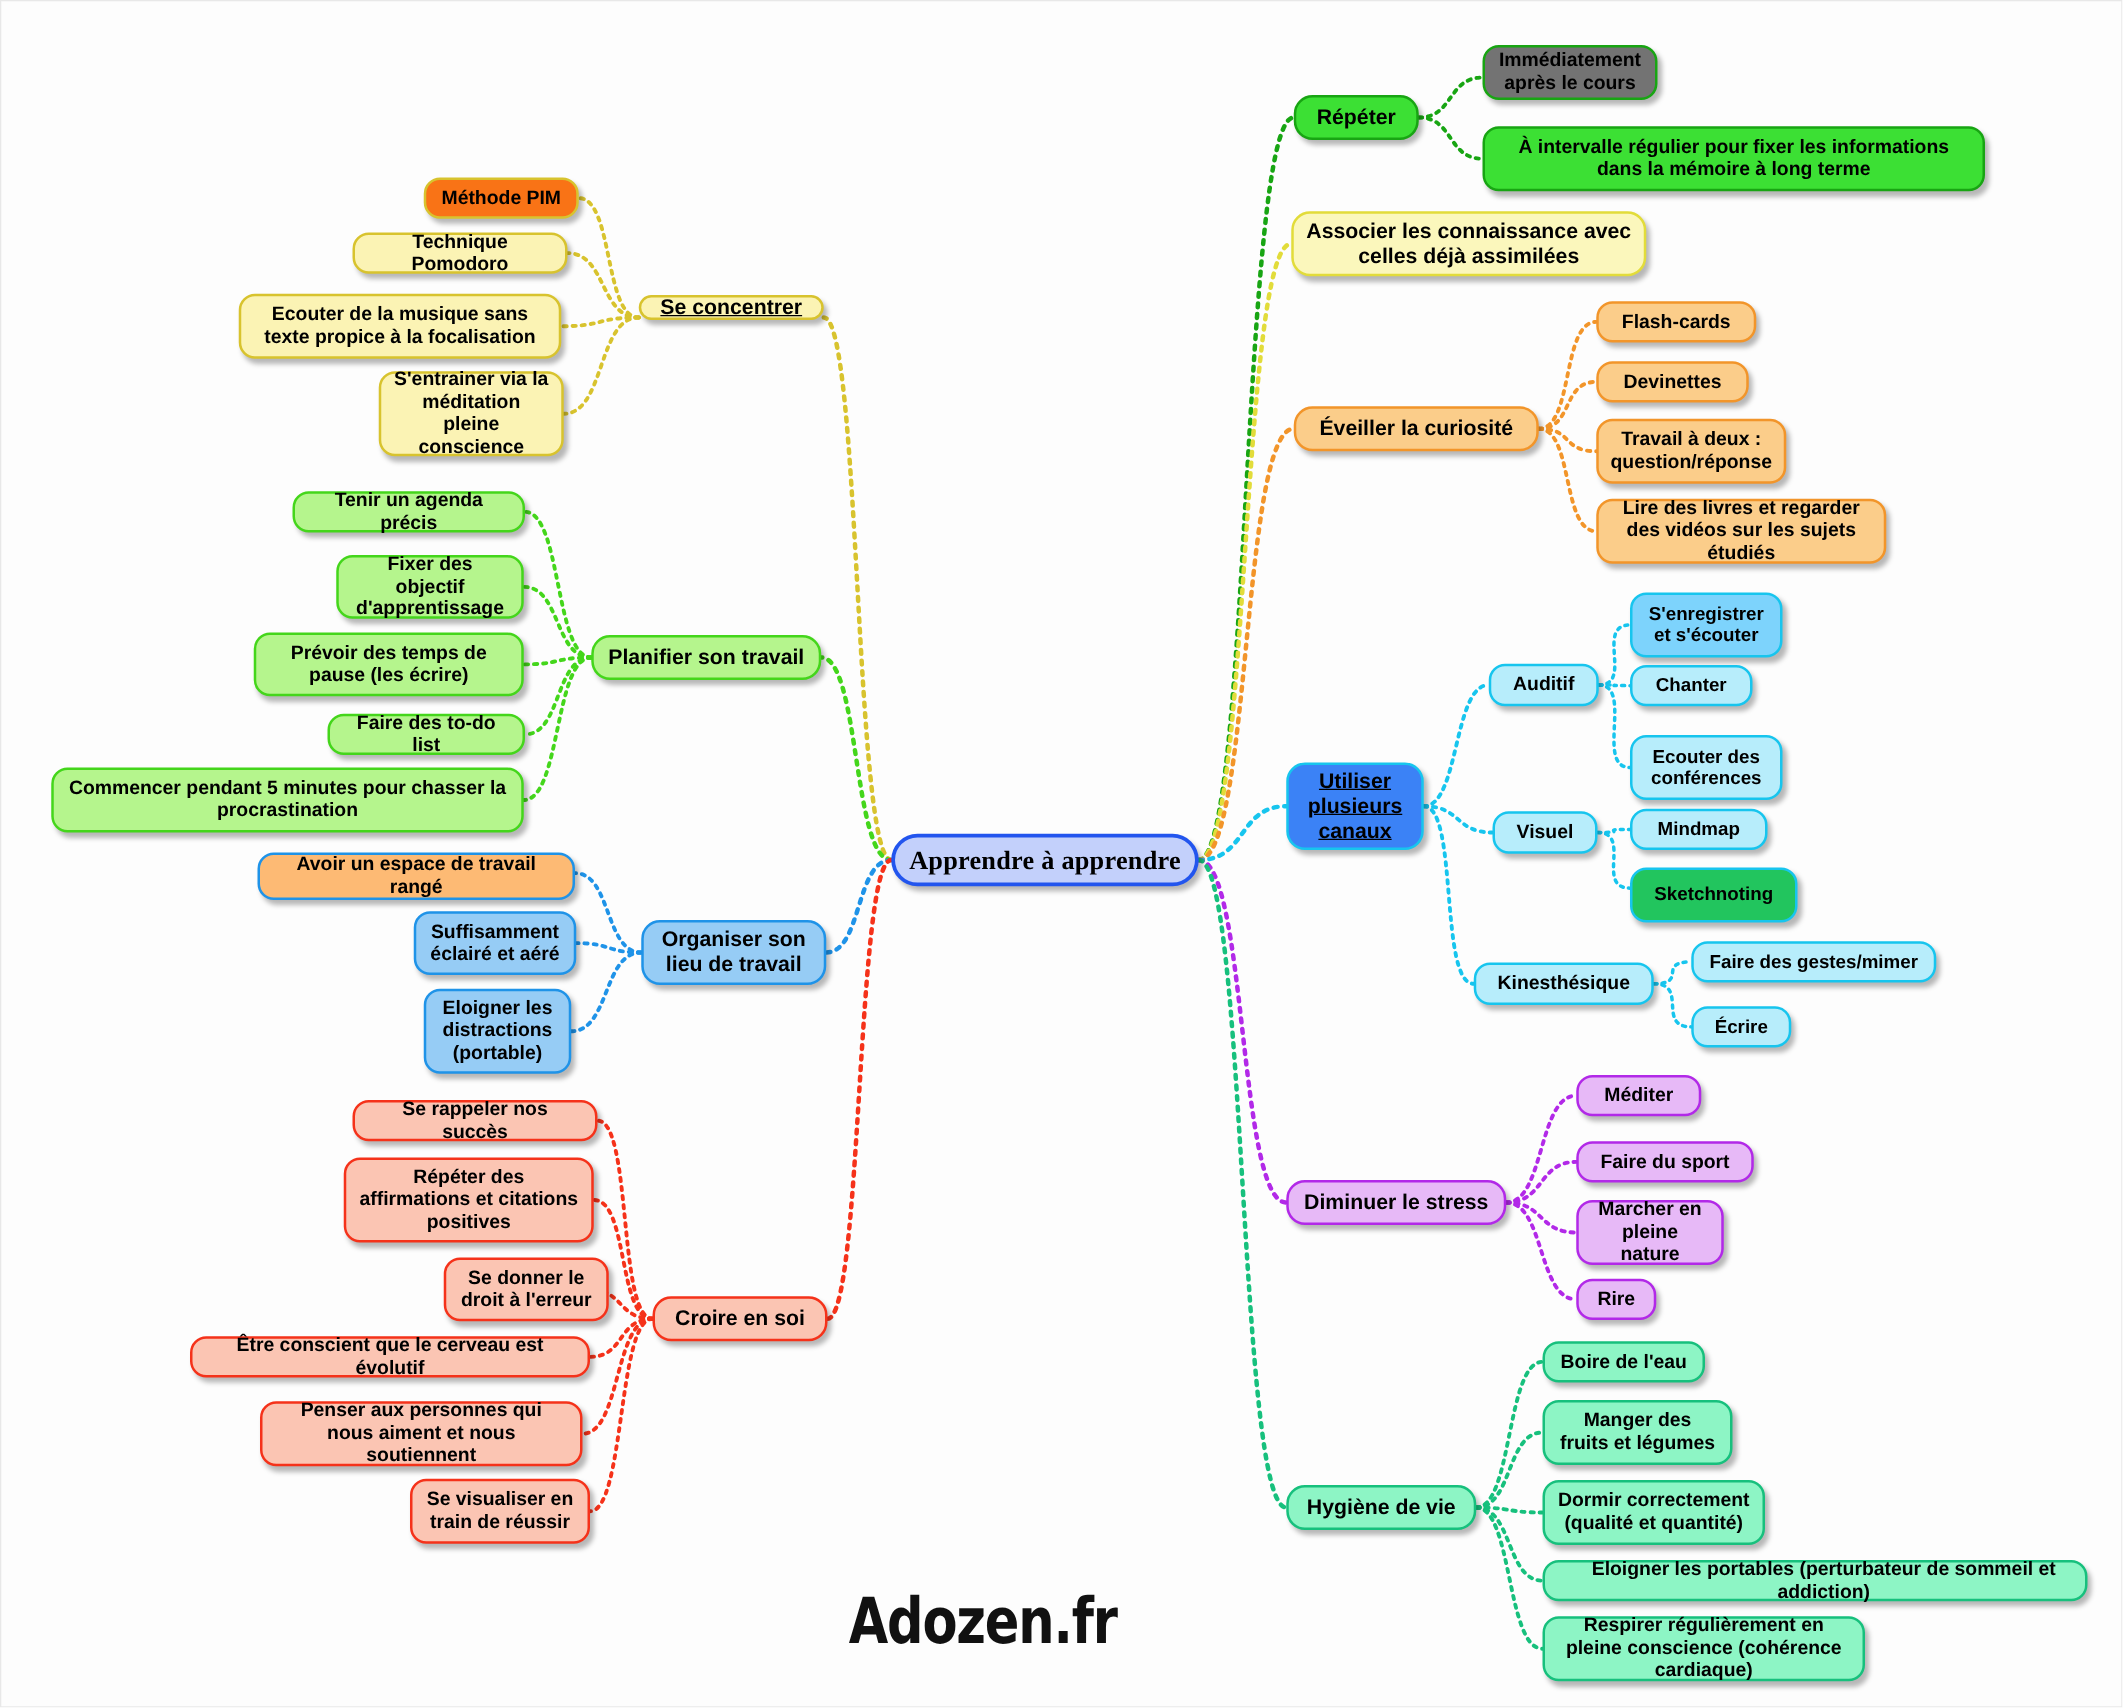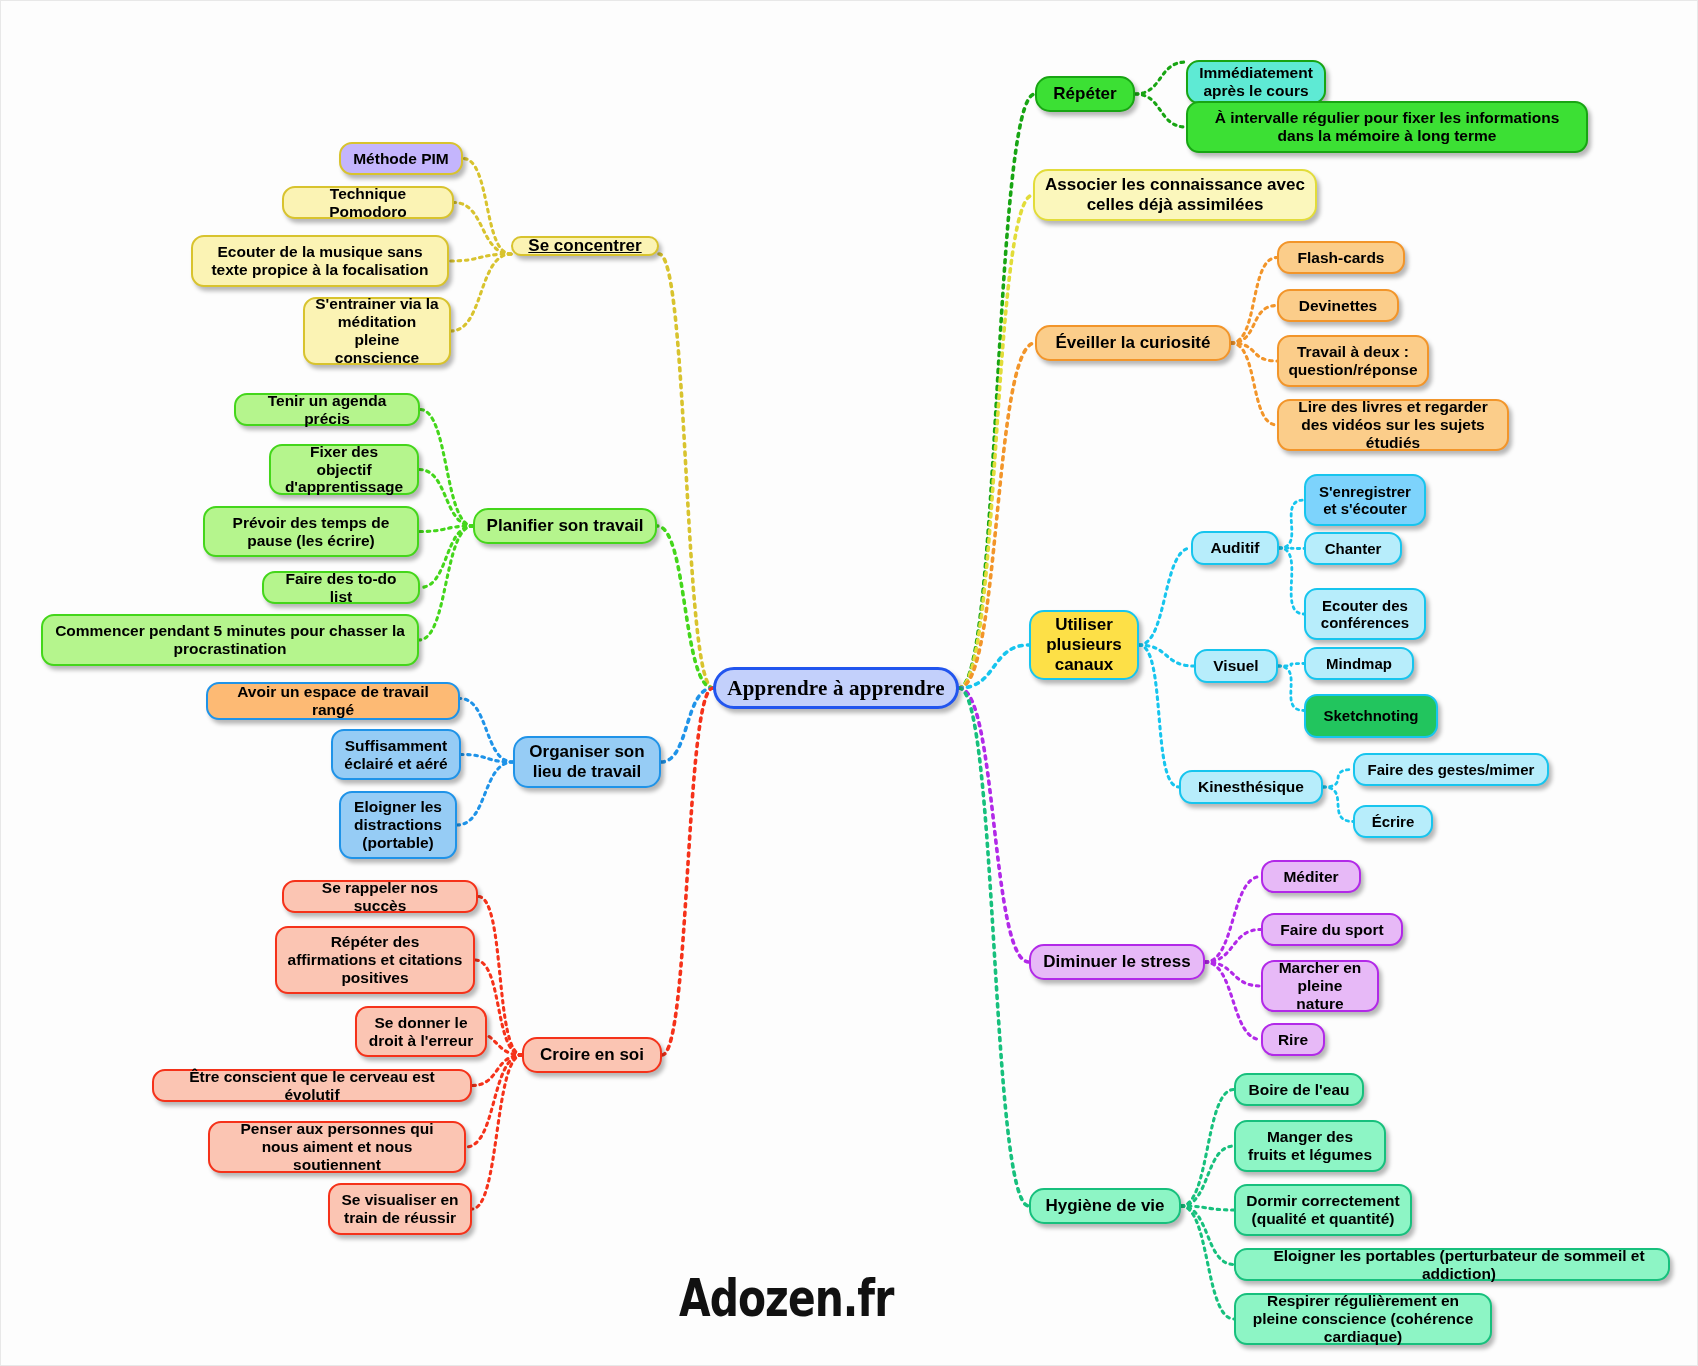--- a/index.html
+++ b/index.html
@@ -138,21 +138,21 @@
       <path d="M 1180 1205 C 1209.15 1205, 1203.85 1318, 1233 1318" fill="none" stroke="#17c07d" stroke-width="3.1" stroke-linecap="round" stroke-dasharray="2.635 4.65"></path>
     </svg>
 
   <div class="node n-root" style="left: 712px; top: 666px; width: 246px; height: 42px; background: rgb(195, 208, 251); border-color: rgb(34, 85, 238); font-family: Liberation Serif, serif;">
     <span>Apprendre à apprendre</span>
   </div>
 
   <div class="node n-l1" style="left: 510px; top: 235px; width: 148px; height: 20px; background: rgb(251, 243, 180); border-color: rgb(216, 195, 46); text-decoration: underline;">
     <span>Se concentrer</span>
   </div>
-  <div class="node n-l2" style="left: 338px; top: 141px; width: 124px; height: 33px; background: #c4b5fd; border-color: rgb(216, 195, 46);">
+  <div class="node n-l2" style="left: 338px; top: 141px; width: 124px; height: 33px; background: #f97316; border-color: rgb(216, 195, 46);">
     <span>Méthode PIM</span>
   </div>
   <div class="node n-l2" style="left: 281px; top: 185px; width: 172px; height: 33px; background: rgb(251, 243, 180); border-color: rgb(216, 195, 46);">
     <span>Technique Pomodoro</span>
   </div>
   <div class="node n-l2" style="left: 190px; top: 234px; width: 258px; height: 52px; background: rgb(251, 243, 180); border-color: rgb(216, 195, 46);">
     <span>Ecouter de la musique sans texte propice à la focalisation</span>
   </div>
   <div class="node n-l2" style="left: 302px; top: 296px; width: 148px; height: 68px; background: rgb(251, 243, 180); border-color: rgb(216, 195, 46);">
     <span>S'entrainer via la méditation pleine conscience</span>
@@ -208,21 +208,21 @@
   <div class="node n-l2" style="left: 207px; top: 1120px; width: 258px; height: 52px; background: rgb(251, 197, 179); border-color: rgb(245, 50, 26);">
     <span>Penser aux personnes qui nous aiment et nous soutiennent</span>
   </div>
   <div class="node n-l2" style="left: 327px; top: 1182px; width: 144px; height: 52px; background: rgb(251, 197, 179); border-color: rgb(245, 50, 26);">
     <span>Se visualiser en train de réussir</span>
   </div>
 
   <div class="node n-l1" style="left: 1034px; top: 75px; width: 100px; height: 36px; background: rgb(60, 224, 52); border-color: rgb(24, 165, 19);">
     <span>Répéter</span>
   </div>
-  <div class="node n-l2" style="left: 1185px; top: 35px; width: 140px; height: 44px; background: #5eead4; border-color: rgb(24, 165, 19); margin-top: 24px;">
+  <div class="node n-l2" style="left: 1185px; top: 35px; width: 140px; height: 44px; background: #737373; border-color: rgb(24, 165, 19);">
     <span>Immédiatement après le cours</span>
   </div>
   <div class="node n-l2" style="left: 1185px; top: 100px; width: 402px; height: 52px; background: rgb(60, 224, 52); border-color: rgb(24, 165, 19);">
     <span>À intervalle régulier pour fixer les informations dans la mémoire à long terme</span>
   </div>
 
   <div class="node n-l1" style="left: 1032px; top: 168px; width: 284px; height: 52px; background: rgb(251, 247, 188); border-color: rgb(226, 220, 58);">
     <span>Associer les connaissance avec celles déjà assimilées</span>
   </div>
 
@@ -235,21 +235,21 @@
   <div class="node n-l2" style="left: 1276px; top: 288px; width: 122px; height: 33px; background: rgb(251, 205, 138); border-color: rgb(242, 149, 42);">
     <span>Devinettes</span>
   </div>
   <div class="node n-l2" style="left: 1276px; top: 334px; width: 152px; height: 52px; background: rgb(251, 205, 138); border-color: rgb(242, 149, 42);">
     <span>Travail à deux : question/réponse</span>
   </div>
   <div class="node n-l2" style="left: 1276px; top: 398px; width: 232px; height: 52px; background: rgb(251, 205, 138); border-color: rgb(242, 149, 42);">
     <span>Lire des livres et regarder des vidéos sur les sujets étudiés</span>
   </div>
 
-  <div class="node n-l1" style="left: 1028px; top: 609px; width: 110px; height: 70px; background: #fde047; border-color: rgb(23, 197, 238);">
+  <div class="node n-l1" style="left: 1028px; top: 609px; width: 110px; height: 70px; background: #3b82f6; border-color: rgb(23, 197, 238); text-decoration: underline;">
     <span>Utiliser plusieurs canaux</span>
   </div>
 
   <div class="node n-l2" style="left: 1190px; top: 530px; width: 88px; height: 34px; background: rgb(183, 237, 251); border-color: rgb(23, 197, 238);">
     <span>Auditif</span>
   </div>
   <div class="node n-l3" style="left: 1303px; top: 473px; width: 122px; height: 52px; background: #7dd3fc; border-color: rgb(23, 197, 238);">
     <span>S'enregistrer et s'écouter</span>
   </div>
   <div class="node n-l3" style="left: 1303px; top: 531px; width: 98px; height: 33px; background: rgb(183, 237, 251); border-color: rgb(23, 197, 238);">

